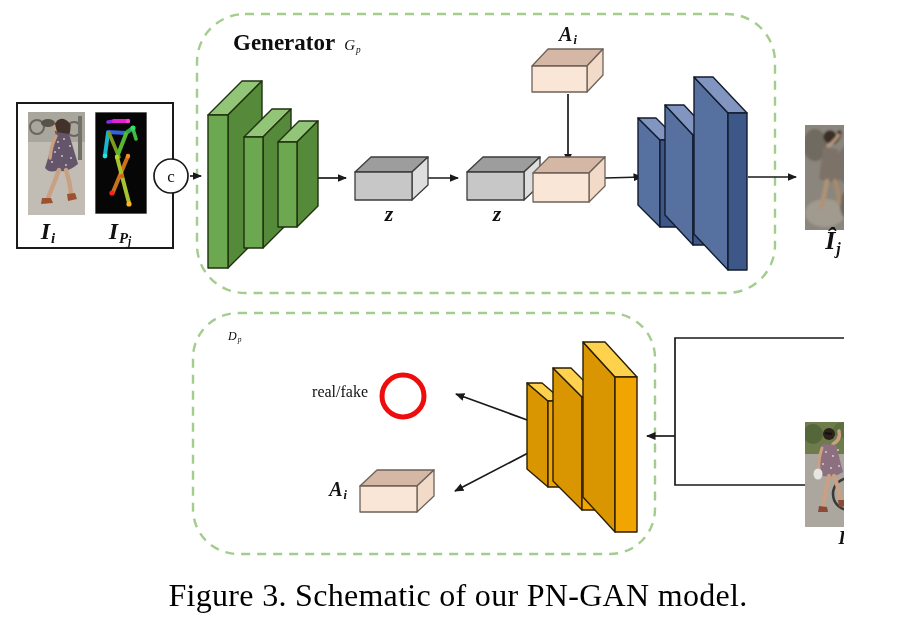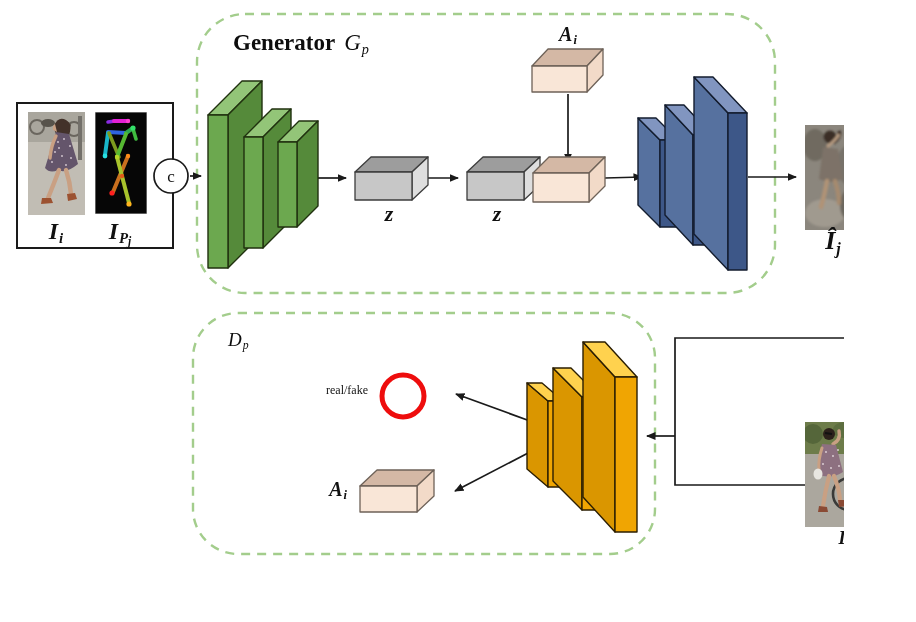--- a/index.html
+++ b/index.html
@@ -257,36 +257,37 @@
       <ellipse cx="13" cy="52" rx="4.5" ry="5.5" fill="#e8e6e0"></ellipse>
       <path d="M24,54 q-4,16 -6,30" stroke="#c9a083" stroke-width="4.2" fill="none" stroke-linecap="round"></path>
       <path d="M29,54 q5,12 6,24" stroke="#c9a083" stroke-width="4.2" fill="none" stroke-linecap="round"></path>
       <path d="M14,84 l8,1 1,5 -10,0 z" fill="#8a4a34"></path>
       <path d="M33,78 l8,0 1,6 -8,1 z" fill="#8a4a34"></path>
     </svg>
   </div>
 
   <div class="title" style="left:233px;top:30px;font-size:23px">
     <span>Generator</span>
-    <span class="sym math" style="font-size:23px"><span>G</span><span class="sub">p</span></span>
+    <span class="sym math" style="font-size:15px"><span>G</span><span class="sub">p</span></span>
   </div>
   <div class="title" style="left:228px;top:329px;font-size:21px">
-    <span class="sym math" style="font-size:19px"><span>D</span><span class="sub">p</span></span>
+    <span class="sym math" style="font-size:12px"><span>D</span><span class="sub">p</span></span>
   </div>
 
   <div class="lbl" style="left:171px;top:176px;transform:translate(-50%,-50%);font-size:17px">c</div>
 
-  <div class="lbl math center" style="left:56px;top:219px;font-size:24px"><span>I</span><span class="sub">i</span></div>
+  <div class="lbl math center" style="left:48px;top:219px;font-size:24px"><span>I</span><span class="sub">i</span></div>
   <div class="lbl math center" style="left:120px;top:219px;font-size:24px"><span>I</span><span class="sub">P</span><span class="subsub">j</span></div>
 
   <div class="lbl math center" style="left:389px;top:203px;font-size:22px">z</div>
   <div class="lbl math center" style="left:497px;top:203px;font-size:22px">z</div>
 
   <div class="lbl math center" style="left:568px;top:24px;font-size:20px"><span>A</span><span class="sub">i</span></div>
   <div class="lbl math rightal" style="left:347px;top:479px;font-size:20px"><span>A</span><span class="sub">i</span></div>
 
-  <div class="lbl rightal" style="left:368px;top:384px;font-size:12px">real/fake</div>
+  <div class="lbl rightal" style="left:368px;top:384px;font-size:16px">real/fake</div>
 
   <div class="lbl math center" style="left:833px;top:228px;font-size:26px"><span>Î</span><span class="sub">j</span></div>
   <div class="lbl math center" style="left:844px;top:529px;font-size:18px"><span>I</span><span class="sub">j</span></div>
 
+  <div class="caption">Figure 3. Schematic of our PN-GAN model.</div>
 
 </div>
 
 </body></html>

